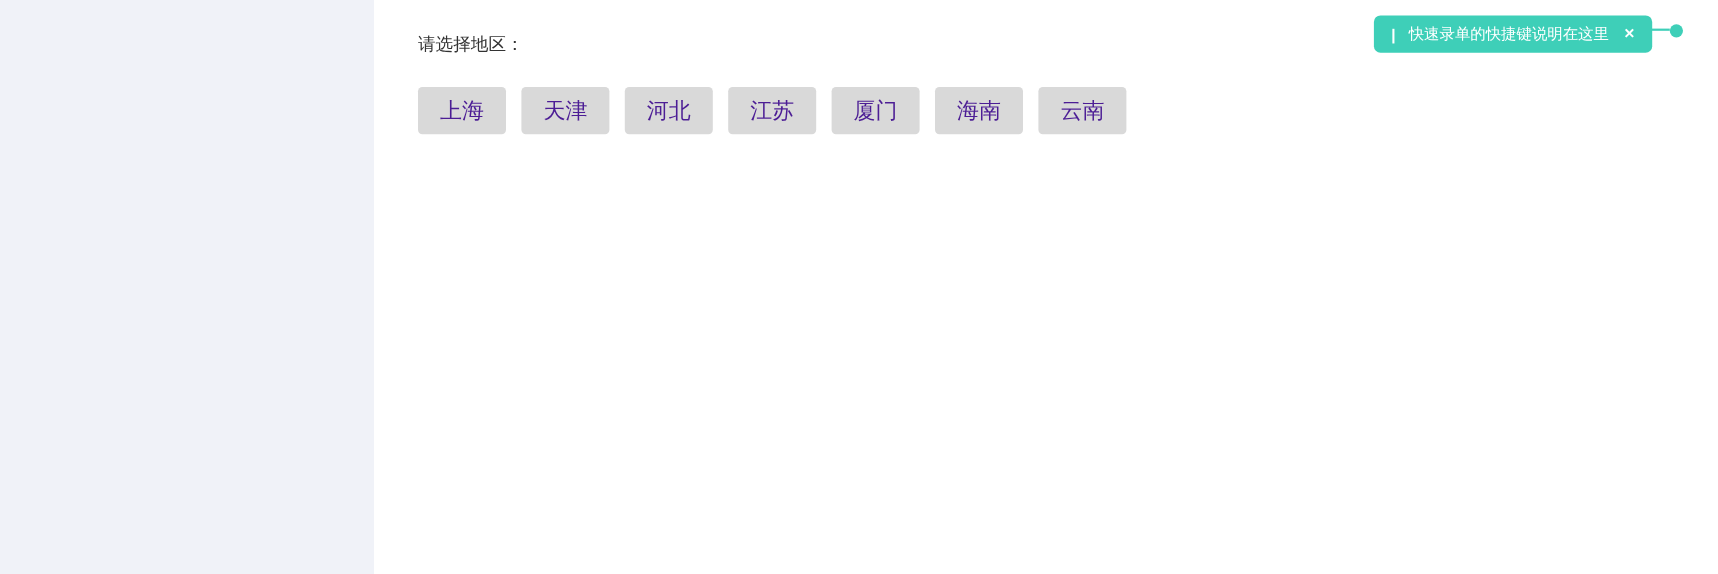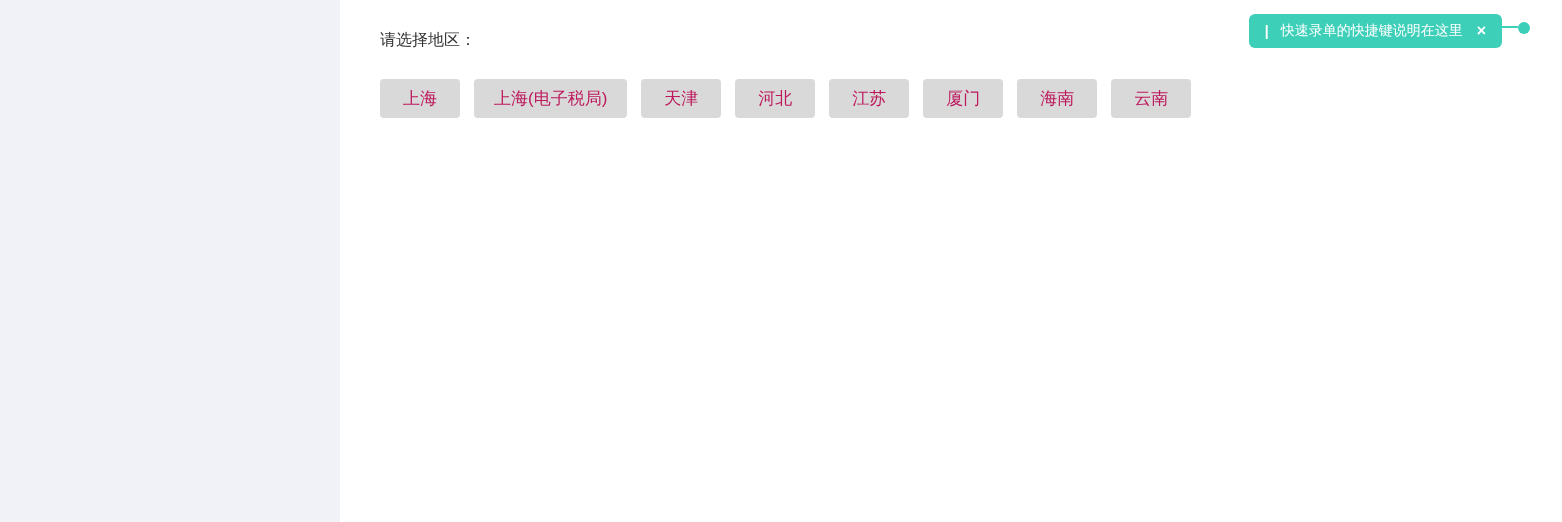--- a/index.html
+++ b/index.html
@@ -48,22 +48,22 @@
       display: flex;
       flex-wrap: wrap;
       gap: 14px;
     }
 
     .region-btn {
       background: #d9d9d9;
       border: none;
       border-radius: 4px;
       padding: 8px 20px;
-      font-size: 17px;
-      color: #be185d;
+      font-size: 20px;
+      color: #4c1d95;
       cursor: pointer;
       min-width: 80px;
       text-align: center;
       white-space: nowrap;
     }
 
     
     .tooltip-banner {
       position: absolute;
       top: 14px;
@@ -125,21 +125,20 @@
       <span class="tooltip-close">×</span>
     </div>
     <div class="tooltip-line"></div>
     <div class="tooltip-dot"></div>
 
     <div class="page-title">请选择地区：</div>
 
     <div class="region-buttons">
 
       <button class="region-btn">上海</button>
-      <button class="region-btn">上海(电子税局)</button>
       <button class="region-btn">天津</button>
       <button class="region-btn">河北</button>
       <button class="region-btn">江苏</button>
       <button class="region-btn">厦门</button>
 
       <button class="region-btn">海南</button>
       <button class="region-btn">云南</button>
     </div>
 
   </div>

